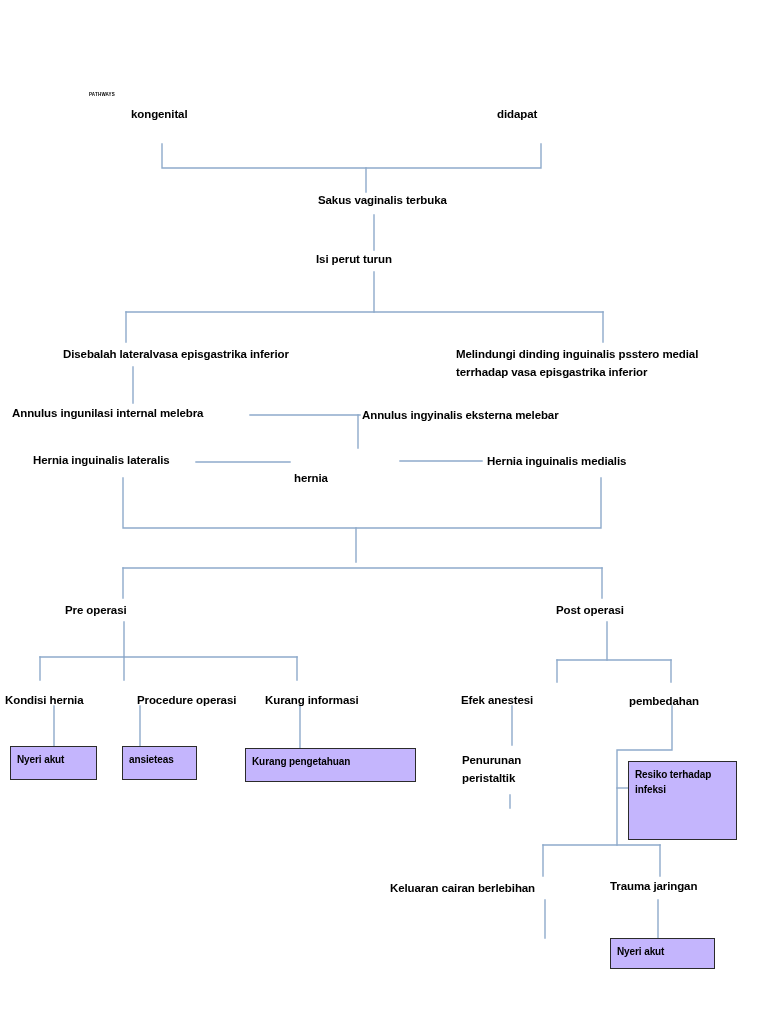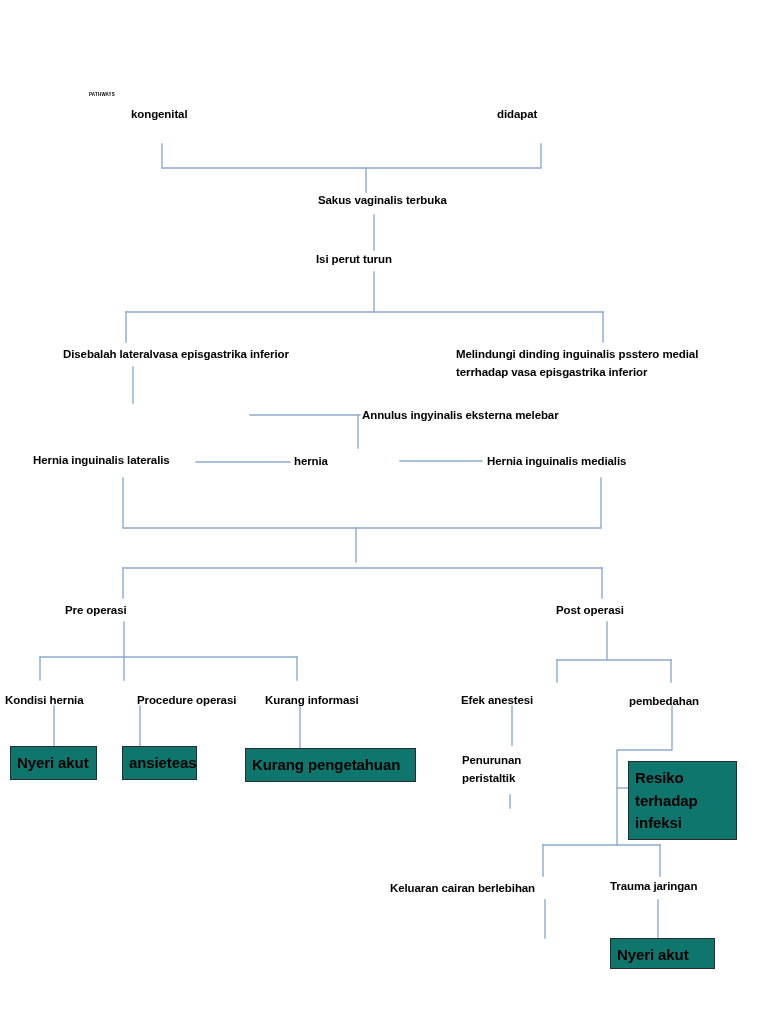--- a/index.html
+++ b/index.html
@@ -40,23 +40,23 @@
     white-space: normal;
   }
   .node.tiny {
     font-size: 4.5px;
     font-weight: bold;
     letter-spacing: 0.2px;
   }
   .boxnode {
     position: absolute;
     border: 1px solid #2b2b2b;
-    background: #0f766e;
+    background: #c4b5fd;
     box-sizing: border-box;
-    font-size: 15px;
+    font-size: 10px;
     font-weight: bold;
     color: #000000;
     line-height: 1.5;
     padding: 5px 6px 4px 6px;
     letter-spacing: -0.1px;
   }
 </style>
 </head>
 <body>
 
@@ -124,24 +124,25 @@
   <div class="node" style="left:131px; top:106px;">kongenital</div>
   <div class="node" style="left:497px; top:106px;">didapat</div>
 
   <div class="node" style="left:318px; top:192px;">Sakus vaginalis terbuka</div>
 
   <div class="node" style="left:316px; top:251px;">Isi perut turun</div>
 
   <div class="node" style="left:63px; top:346px;">Disebalah lateralvasa episgastrika inferior</div>
   <div class="node wrap" style="left:456px; top:346px; width:268px;">Melindungi dinding inguinalis psstero medial terrhadap vasa episgastrika inferior</div>
 
+  <div class="node" style="left:12px; top:405px;">Annulus ingunilasi internal melebra</div>
   <div class="node" style="left:362px; top:407px;">Annulus ingyinalis eksterna melebar</div>
 
   <div class="node" style="left:12px; top:452px;padding-left:21px;">Hernia inguinalis lateralis</div>
-  <div class="node" style="left:294px; top:453px;">hernia</div>
+  <div class="node" style="left:294px; top:470px;">hernia</div>
   <div class="node" style="left:487px; top:453px;">Hernia inguinalis medialis</div>
 
   <div class="node" style="left:65px; top:602px;">Pre operasi</div>
   <div class="node" style="left:556px; top:602px;">Post operasi</div>
 
   <div class="node" style="left:5px; top:692px;">Kondisi hernia</div>
   <div class="node" style="left:137px; top:692px;">Procedure operasi</div>
   <div class="node" style="left:265px; top:692px;">Kurang informasi</div>
   <div class="node" style="left:461px; top:692px;">Efek anestesi</div>
   <div class="node" style="left:629px; top:693px;">pembedahan</div>

